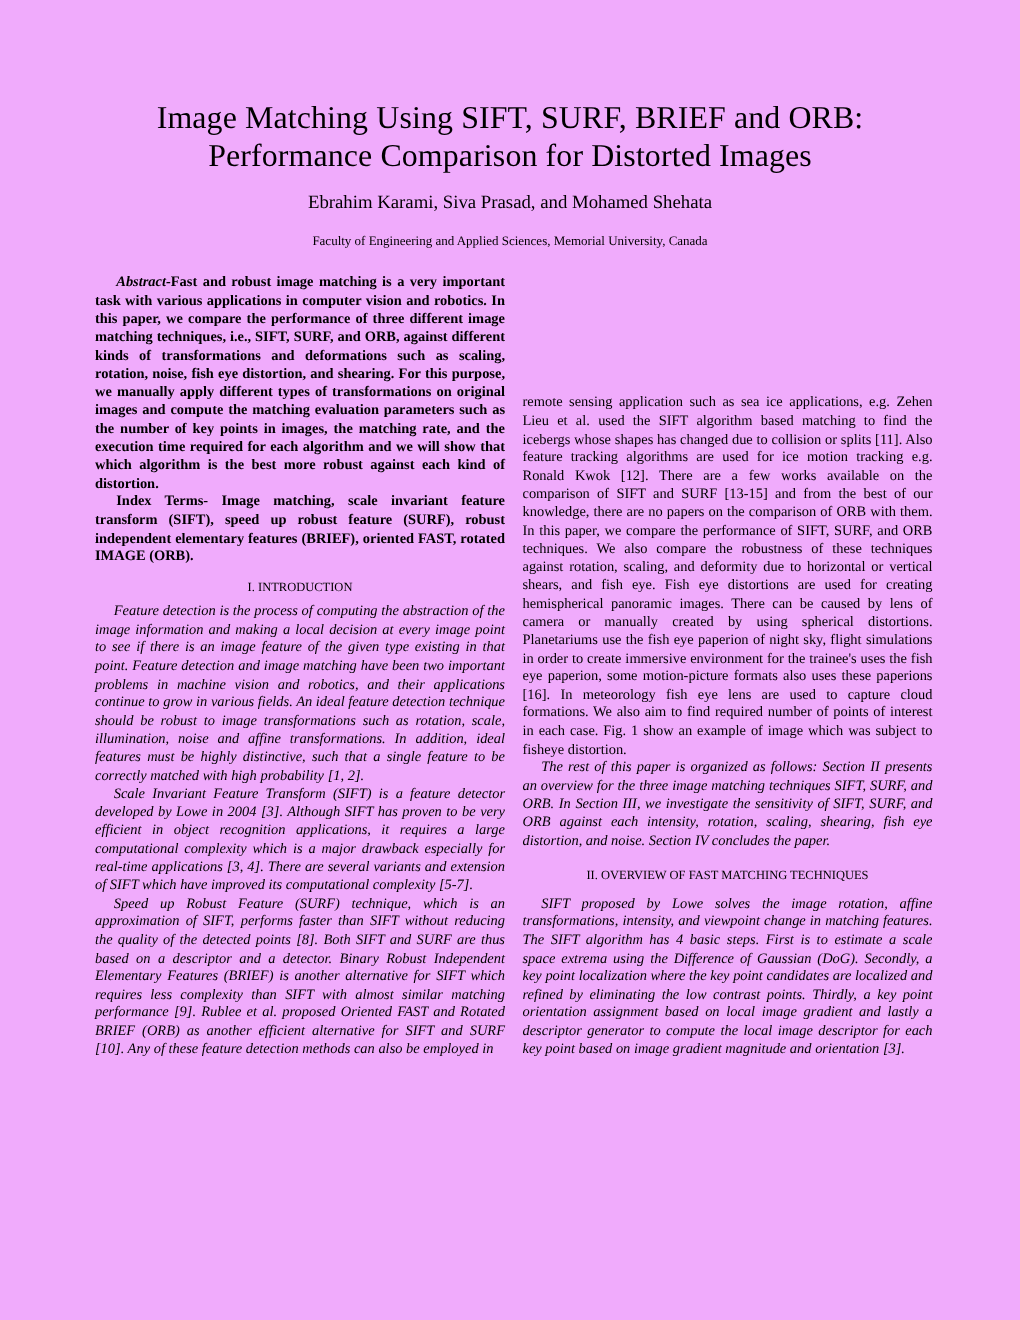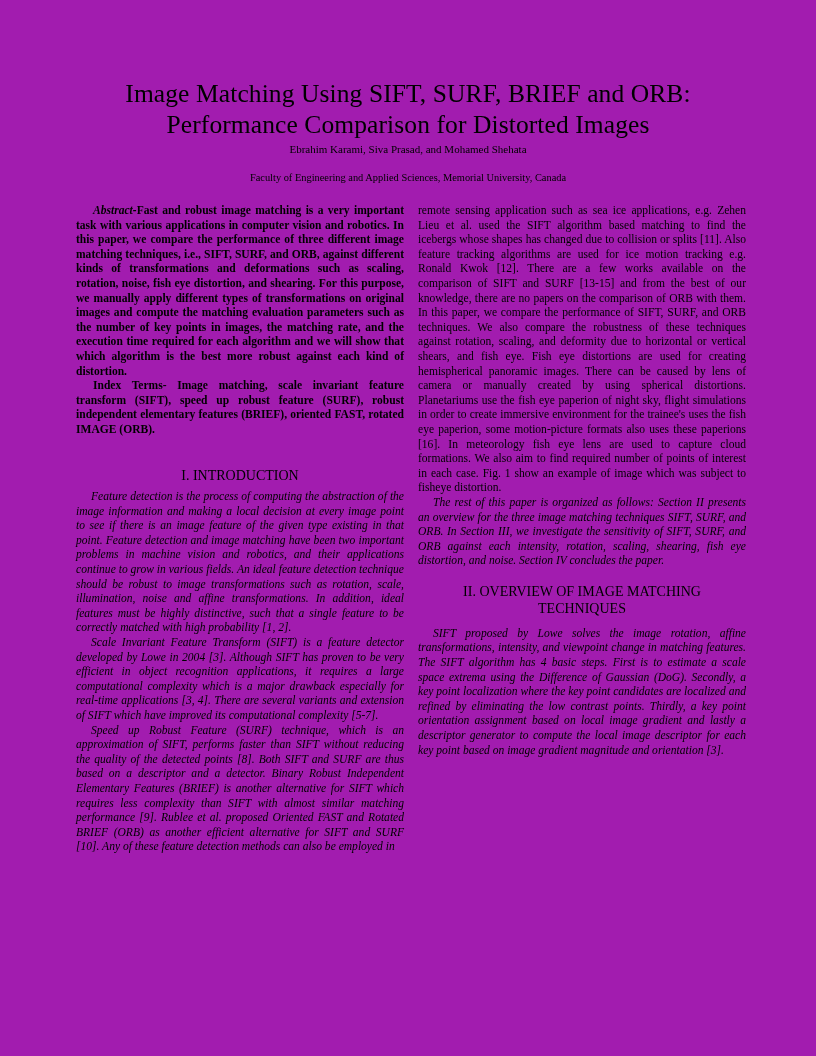--- a/index.html
+++ b/index.html
@@ -11,49 +11,49 @@
     width: 816px;
     height: 1056px;
     font-family: "Liberation Serif", "DejaVu Serif", serif;
     color: #000000;
     overflow: hidden;
   }
   .page {
     position: relative;
     width: 816px;
     height: 1056px;
-    background: #a21caf;
+    background: #f0abfc;
     box-sizing: border-box;
     padding: 0;
   }
   .masthead {
     padding: 78px 62px 0 62px;
     text-align: center;
   }
   .paper-title {
     font-size: 25.5px;
     line-height: 1.22;
     font-weight: normal;
     margin: 0;
     letter-spacing: 0.1px;
   }
   .authors {
-    font-size: 11px;
-    margin-top: 2px;
+    font-size: 15px;
+    margin-top: 13px;
     line-height: 1.3;
   }
   .affiliation {
     font-size: 10.4px;
     margin-top: 14px;
     line-height: 1.3;
   }
   .columns {
     display: flex;
     flex-direction: row;
-    align-items: flex-start;
+    align-items: flex-end;
     padding: 19px 71px 0 76px;
     gap: 14px;
   }
   .col {
     width: 328px;
     flex: 0 0 328px;
   }
   p {
     margin: 0;
     font-size: 11.55px;
@@ -72,24 +72,24 @@
   }
   p.abstract-para .lead {
     font-style: italic;
     font-weight: bold;
   }
   p.index-terms {
     font-weight: bold;
     text-indent: 17px;
   }
   h2.section-heading {
-    font-size: 14px;
+    font-size: 10px;
     font-weight: normal;
     text-align: center;
-    margin: 30px 0 5px 0;
+    margin: 12px 0 5px 0;
     line-height: 1.25;
   }
   h2.section-heading.tight {
     margin-top: 15px;
     margin-bottom: 8px;
   }
   h3.sub-heading {
     font-size: 11.7px;
     font-style: italic;
     font-weight: normal;
@@ -119,20 +119,20 @@
 
       <p class="indent">Feature detection is the process of computing the abstraction of the image information and making a local decision at every image point to see if there is an image feature of the given type existing in that point. Feature detection and image matching have been two important problems in machine vision and robotics, and their applications continue to grow in various fields. An ideal feature detection technique should be robust to image transformations such as rotation, scale, illumination, noise and affine transformations. In addition, ideal features must be highly distinctive, such that a single feature to be correctly matched with high probability [1, 2].</p>
       <p class="indent">Scale Invariant Feature Transform (SIFT) is a feature detector developed by Lowe in 2004 [3]. Although SIFT has proven to be very efficient in object recognition applications, it requires a large computational complexity which is a major drawback especially for real-time applications [3, 4]. There are several variants and extension of SIFT which have improved its computational complexity [5-7].</p>
       <p class="indent">Speed up Robust Feature (SURF) technique, which is an approximation of SIFT, performs faster than SIFT without reducing the quality of the detected points [8]. Both SIFT and SURF are thus based on a descriptor and a detector. Binary Robust Independent Elementary Features (BRIEF) is another alternative for SIFT which requires less complexity than SIFT with almost similar matching performance [9]. Rublee et al. proposed Oriented FAST and Rotated BRIEF (ORB) as another efficient alternative for SIFT and SURF [10]. Any of these feature detection methods can also be employed in</p>
     </div>
 
     <div class="col">
       <p>remote sensing application such as sea ice applications, e.g. Zehen Lieu et al. used the SIFT algorithm based matching to find the icebergs whose shapes has changed due to collision or splits [11]. Also feature tracking algorithms are used for ice motion tracking e.g. Ronald Kwok [12]. There are a few works available on the comparison of SIFT and SURF [13-15] and from the best of our knowledge, there are no papers on the comparison of ORB with them. In this paper, we compare the performance of SIFT, SURF, and ORB techniques. We also compare the robustness of these techniques against rotation, scaling, and deformity due to horizontal or vertical shears, and fish eye. Fish eye distortions are used for creating hemispherical panoramic images. There can be caused by lens of camera or manually created by using spherical distortions. Planetariums use the fish eye paperion of night sky, flight simulations in order to create immersive environment for the trainee's uses the fish eye paperion, some motion-picture formats also uses these paperions [16]. In meteorology fish eye lens are used to capture cloud formations.   We also aim to find required number of points of interest in each case. Fig. 1 show an example of image which was subject to fisheye distortion.</p>
       <p class="indent">The rest of this paper is organized as follows: Section II presents an overview for the three image matching techniques SIFT, SURF, and ORB. In Section III, we investigate the sensitivity of SIFT, SURF, and ORB against each intensity, rotation, scaling, shearing, fish eye distortion, and noise. Section IV concludes the paper.</p>
 
-      <h2 class="section-heading tight">II. OVERVIEW OF IMAGE MATCHING TECHNIQUES</h2>
+      <h2 class="section-heading tight">II. OVERVIEW OF FAST MATCHING TECHNIQUES</h2>
 
 
       <p class="indent">SIFT proposed by Lowe solves the image rotation, affine transformations, intensity, and viewpoint change in matching features.  The SIFT algorithm has 4 basic steps. First is to estimate a scale space extrema using the Difference of Gaussian (DoG). Secondly, a key point localization where the key point candidates are localized and refined by eliminating the low contrast points. Thirdly, a key point orientation assignment based on local image gradient and lastly a descriptor generator to compute the local image descriptor for each key point based on image gradient magnitude and orientation [3].</p>
     </div>
 
   </div>
 </div>
 
 </body></html>

